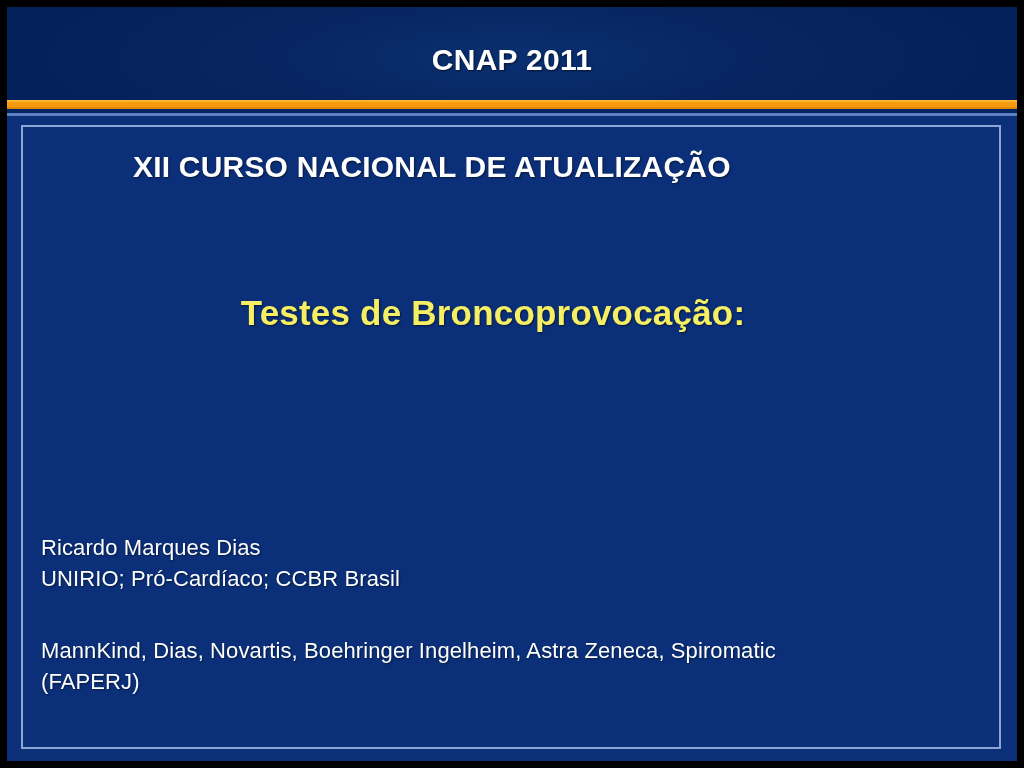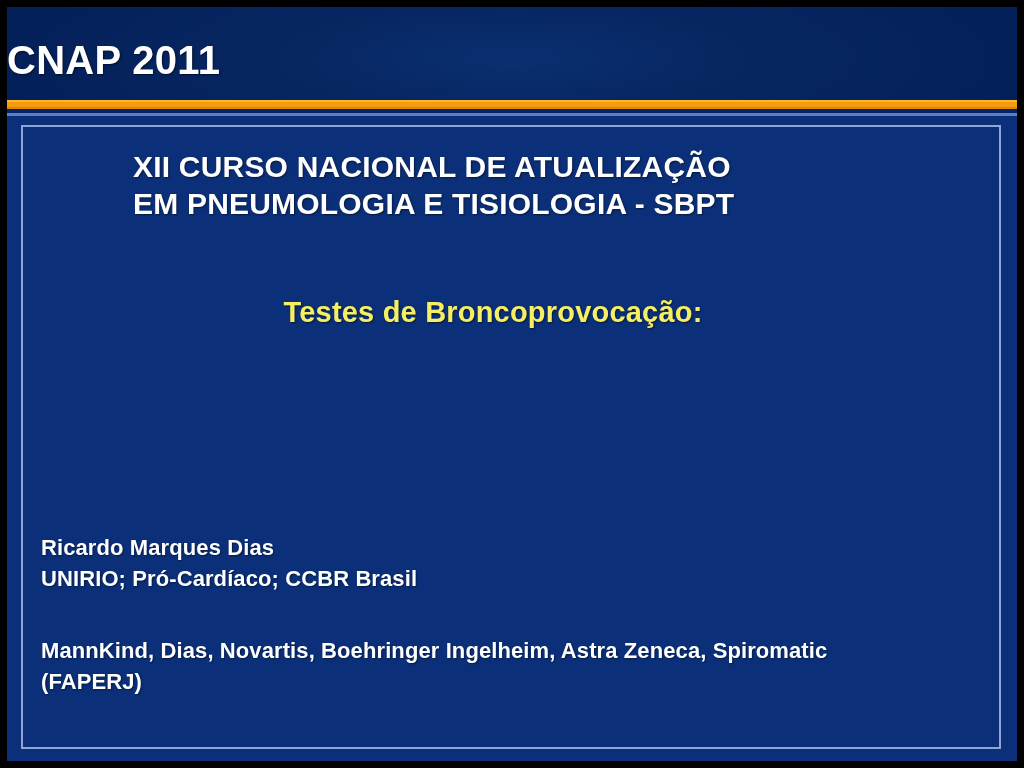--- a/index.html
+++ b/index.html
@@ -32,23 +32,23 @@
     width: 100%;
     height: 93px;
     background:
       radial-gradient(ellipse 520px 120px at 50% 55%, #0a2f70 0%, #072661 45%, #04205a 100%);
   }
   #header-title {
     position: absolute;
     left: 0;
     top: 36px;
     width: 100%;
-    text-align: left;
+    text-align: center;
     color: #ffffff;
-    font-size: 40px;
+    font-size: 30px;
     font-weight: bold;
     letter-spacing: 0.3px;
     text-shadow: 1px 1px 2px rgba(0,0,0,0.55);
     line-height: 34px;
   }
 
   
   #orange-rule {
     position: absolute;
     left: 0;
@@ -118,21 +118,21 @@
     position: absolute;
     left: 0;
     top: 165px;
     width: 100%;
     text-align: center;
     padding-right: 36px;
     box-sizing: border-box;
   }
   .subtitle-line {
     color: #f7ef63;
-    font-size: 29px;
+    font-size: 35px;
     font-weight: bold;
     line-height: 41px;
     letter-spacing: 0.2px;
     text-shadow: 1px 1px 2px rgba(0,0,0,0.5);
     white-space: nowrap;
   }
 
   
   #author-block {
     position: absolute;
@@ -142,21 +142,21 @@
   }
   #disclosure-block {
     position: absolute;
     left: 18px;
     top: 508px;
     width: 960px;
   }
   .body-line {
     color: #ffffff;
     font-size: 22px;
-    font-weight: bold;
+    font-weight: normal;
     line-height: 31px;
     letter-spacing: 0.1px;
     text-shadow: 1px 1px 2px rgba(0,0,0,0.45);
     white-space: nowrap;
   }
 </style>
 </head>
 <body>
 
 <div id="slide">
@@ -168,21 +168,20 @@
   <div id="orange-rule"></div>
   <div id="orange-rule-gap"></div>
   <div id="blue-rule"></div>
 
   <div id="body-region">
 
     <div id="content-frame">
 
       <div id="headline-block">
         <div class="course-line">XII CURSO NACIONAL DE ATUALIZAÇÃO</div>
-        <div class="course-line">EM PNEUMOLOGIA E TISIOLOGIA - SBPT</div>
       </div>
 
       <div id="subtitle-block">
         <div class="subtitle-line">Testes de Broncoprovocação:</div>
       </div>
 
       <div id="author-block">
         <div class="body-line">Ricardo Marques Dias</div>
         <div class="body-line">UNIRIO;  Pró-Cardíaco; CCBR Brasil</div>
       </div>

